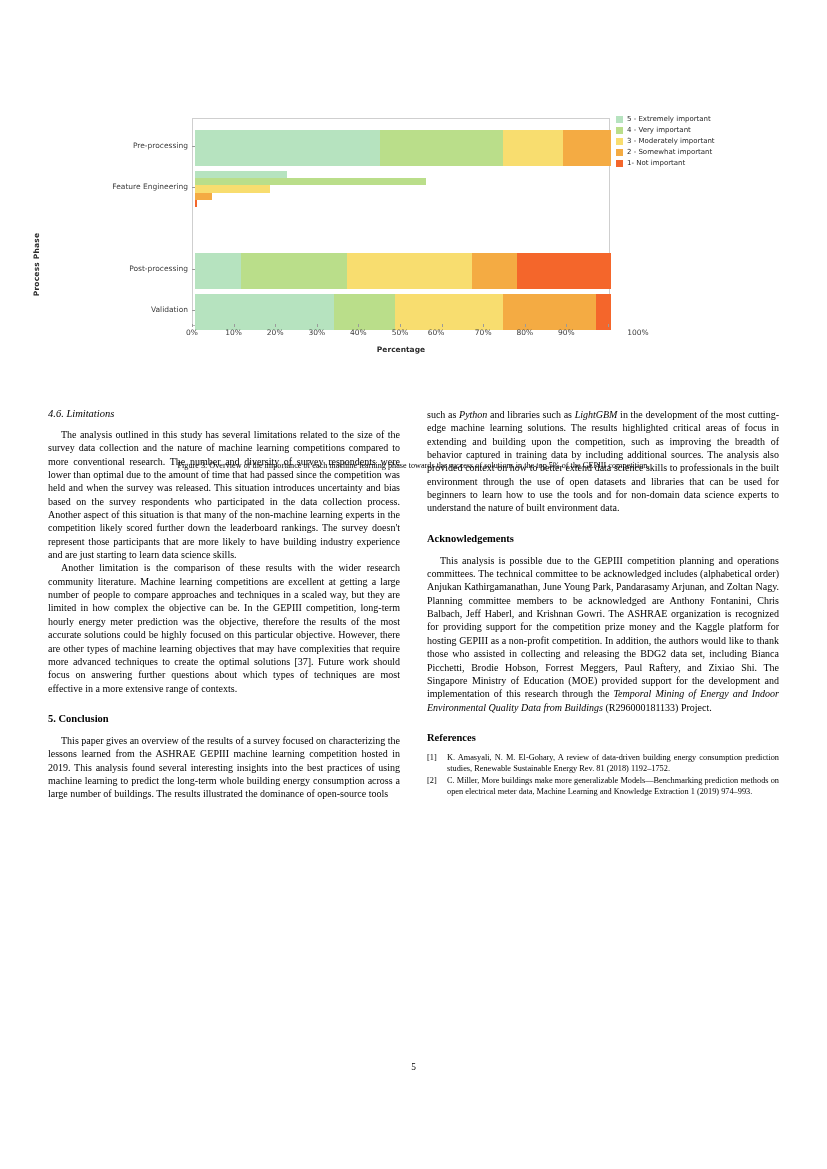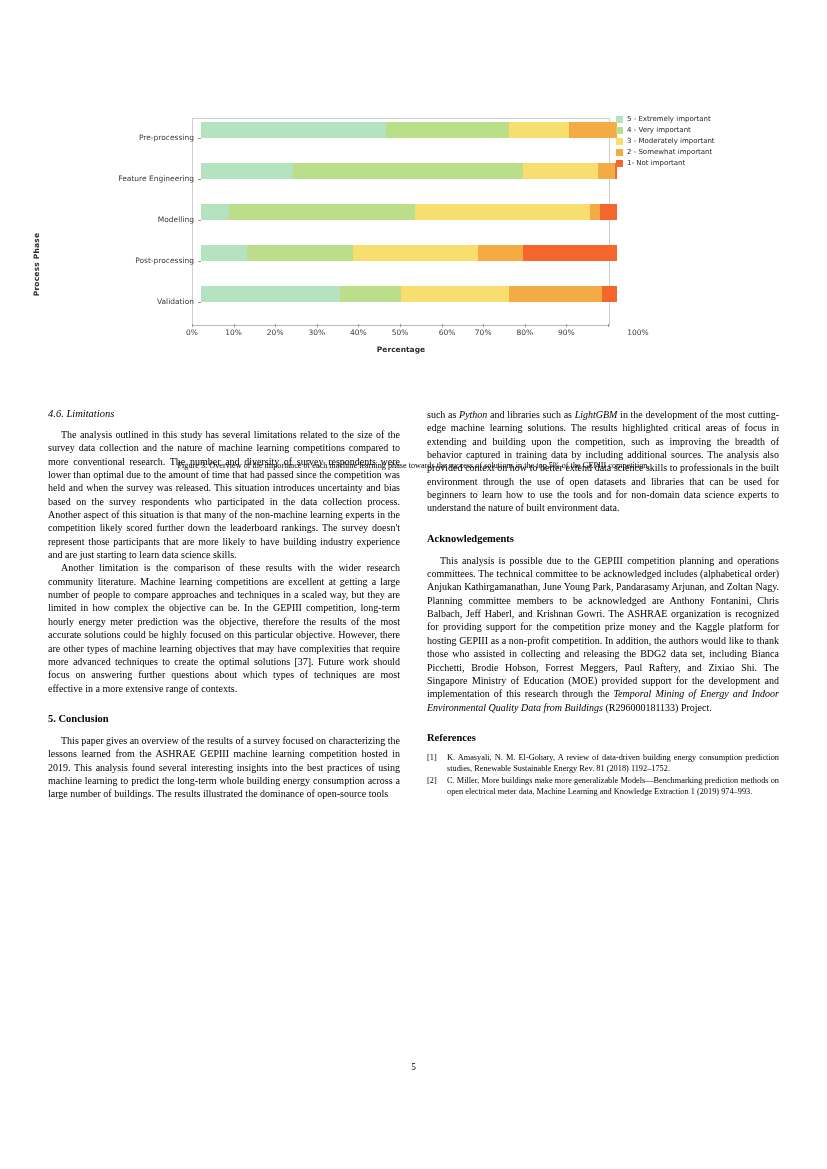--- a/index.html
+++ b/index.html
@@ -63,24 +63,25 @@
   .gridline {
     position: absolute;
     top: 0;
     bottom: 0;
     width: 1px;
     background: rgba(255,255,255,0.85);
   }
 
   .bar-row {
     position: absolute;
-    left: 8px;
+    left: 2px;
     width: 100%;
-    height: 16px;
+    height: 36px;
     display: flex;
+    margin-top: 8px;
   }
   .bar-seg { height: 100%; }
 
   .ylabel {
     position: absolute;
     right: 100%;
     margin-right: 7px;
     white-space: nowrap;
     font-family: "DejaVu Sans", sans-serif;
     font-size: 7.5px;
@@ -262,37 +263,28 @@
         <div class="gridline" style="left: 80%;"></div>
         <div class="gridline" style="left: 90%;"></div>
         <div class="bar-row" style="top: 3px;">
           <div class="ytick"></div>
           <div class="ylabel">Pre-processing</div>
           <div class="bar-seg" style="width: 44.5%; background: rgb(182, 227, 191);"></div>
           <div class="bar-seg" style="width: 29.5%; background: rgb(186, 222, 138);"></div>
           <div class="bar-seg" style="width: 14.5%; background: rgb(248, 221, 111);"></div>
           <div class="bar-seg" style="width: 11.5%; background: rgb(244, 171, 67);"></div>
         </div>
-        <div class="bar-row" style="top: 44px;">
+        <div class="bar-row" style="top: 44px; flex-direction: column;">
           <div class="ytick"></div>
           <div class="ylabel">Feature Engineering</div>
           <div class="bar-seg" style="width: 22%; background: rgb(182, 227, 191);"></div>
           <div class="bar-seg" style="width: 55.5%; background: rgb(186, 222, 138);"></div>
           <div class="bar-seg" style="width: 18%; background: rgb(248, 221, 111);"></div>
           <div class="bar-seg" style="width: 4%; background: rgb(244, 171, 67);"></div>
           <div class="bar-seg" style="width: 0.5%; background: rgb(244, 102, 43);"></div>
-        </div>
-        <div class="bar-row" style="top: 85px;">
-          <div class="ytick"></div>
-          <div class="ylabel">Modelling</div>
-          <div class="bar-seg" style="width: 6.8%; background: rgb(182, 227, 191);"></div>
-          <div class="bar-seg" style="width: 44.7%; background: rgb(186, 222, 138);"></div>
-          <div class="bar-seg" style="width: 42%; background: rgb(248, 221, 111);"></div>
-          <div class="bar-seg" style="width: 2.5%; background: rgb(244, 171, 67);"></div>
-          <div class="bar-seg" style="width: 4%; background: rgb(244, 102, 43);"></div>
         </div>
         <div class="bar-row" style="top: 167px;">
           <div class="ytick"></div>
           <div class="ylabel">Validation</div>
           <div class="bar-seg" style="width: 33.5%; background: rgb(182, 227, 191);"></div>
           <div class="bar-seg" style="width: 14.5%; background: rgb(186, 222, 138);"></div>
           <div class="bar-seg" style="width: 26%; background: rgb(248, 221, 111);"></div>
           <div class="bar-seg" style="width: 22.5%; background: rgb(244, 171, 67);"></div>
           <div class="bar-seg" style="width: 3.5%; background: rgb(244, 102, 43);"></div>
         </div>
@@ -314,21 +306,21 @@
         <div class="xtick-label" style="left: 41.6px;">10%</div>
         <div class="xtick-mark" style="left: 83.2px;"></div>
         <div class="xtick-label" style="left: 83.2px;">20%</div>
         <div class="xtick-mark" style="left: 124.8px;"></div>
         <div class="xtick-label" style="left: 124.8px;">30%</div>
         <div class="xtick-mark" style="left: 166.4px;"></div>
         <div class="xtick-label" style="left: 166.4px;">40%</div>
         <div class="xtick-mark" style="left: 208px;"></div>
         <div class="xtick-label" style="left: 208px;">50%</div>
         <div class="xtick-mark" style="left: 249.6px;"></div>
-        <div class="xtick-label" style="left: 255px;">60%</div>
+        <div class="xtick-label" style="left: 244px;">60%</div>
         <div class="xtick-mark" style="left: 291.2px;"></div>
         <div class="xtick-label" style="left: 291.2px;">70%</div>
         <div class="xtick-mark" style="left: 332.8px;"></div>
         <div class="xtick-label" style="left: 332.8px;">80%</div>
         <div class="xtick-mark" style="left: 374.4px;"></div>
         <div class="xtick-label" style="left: 374.4px;">90%</div>
         <div class="xtick-mark" style="left: 416px;"></div>
         <div class="xtick-label" style="left: 416px; margin-left: 30px;">100%</div>
       </div>
 

